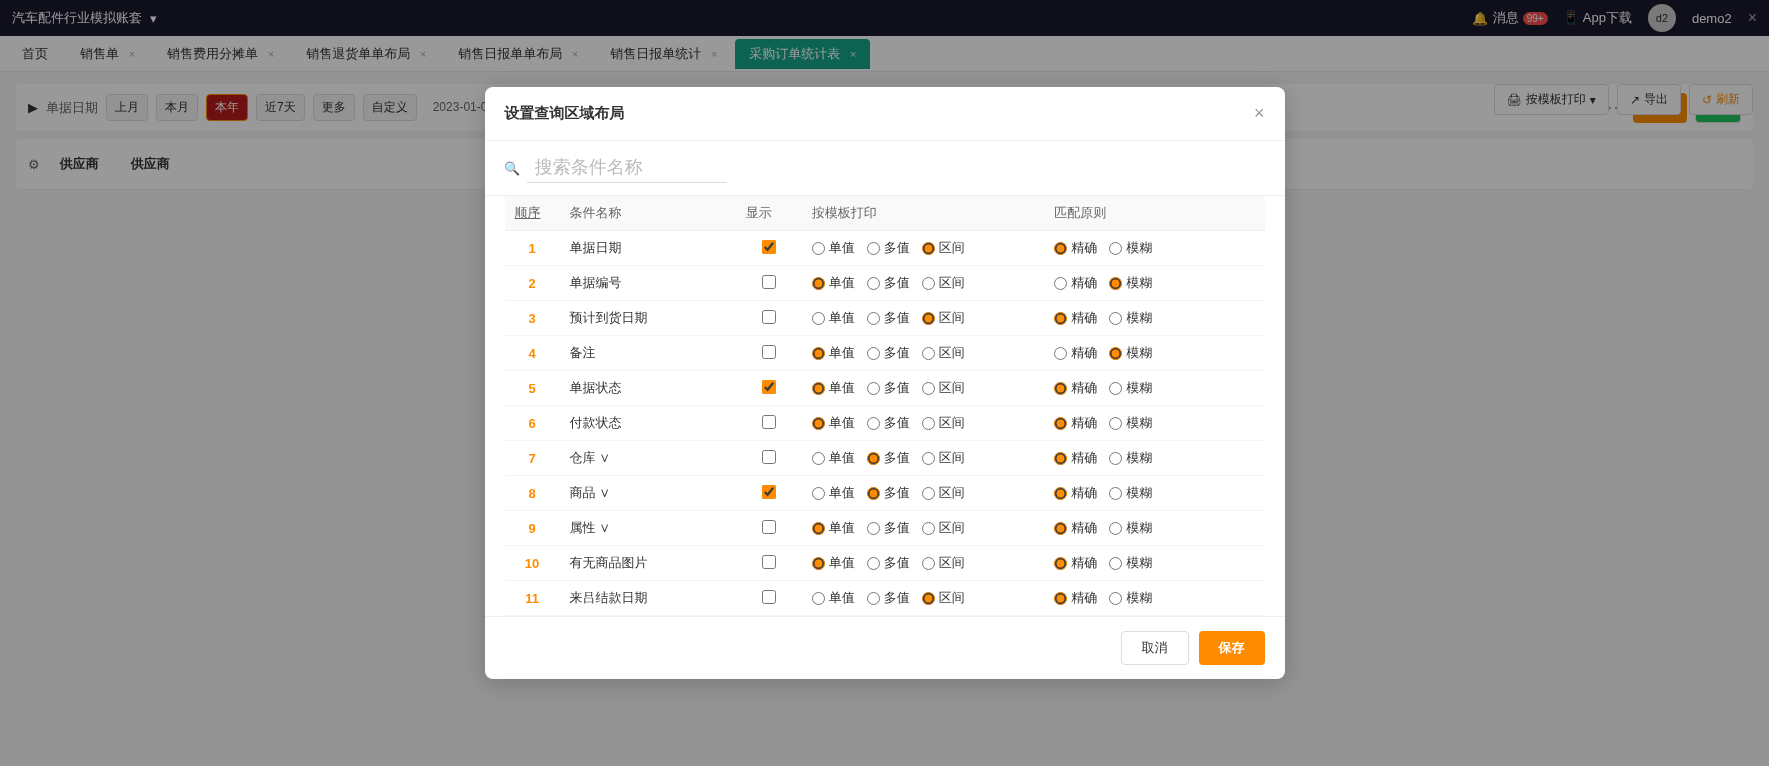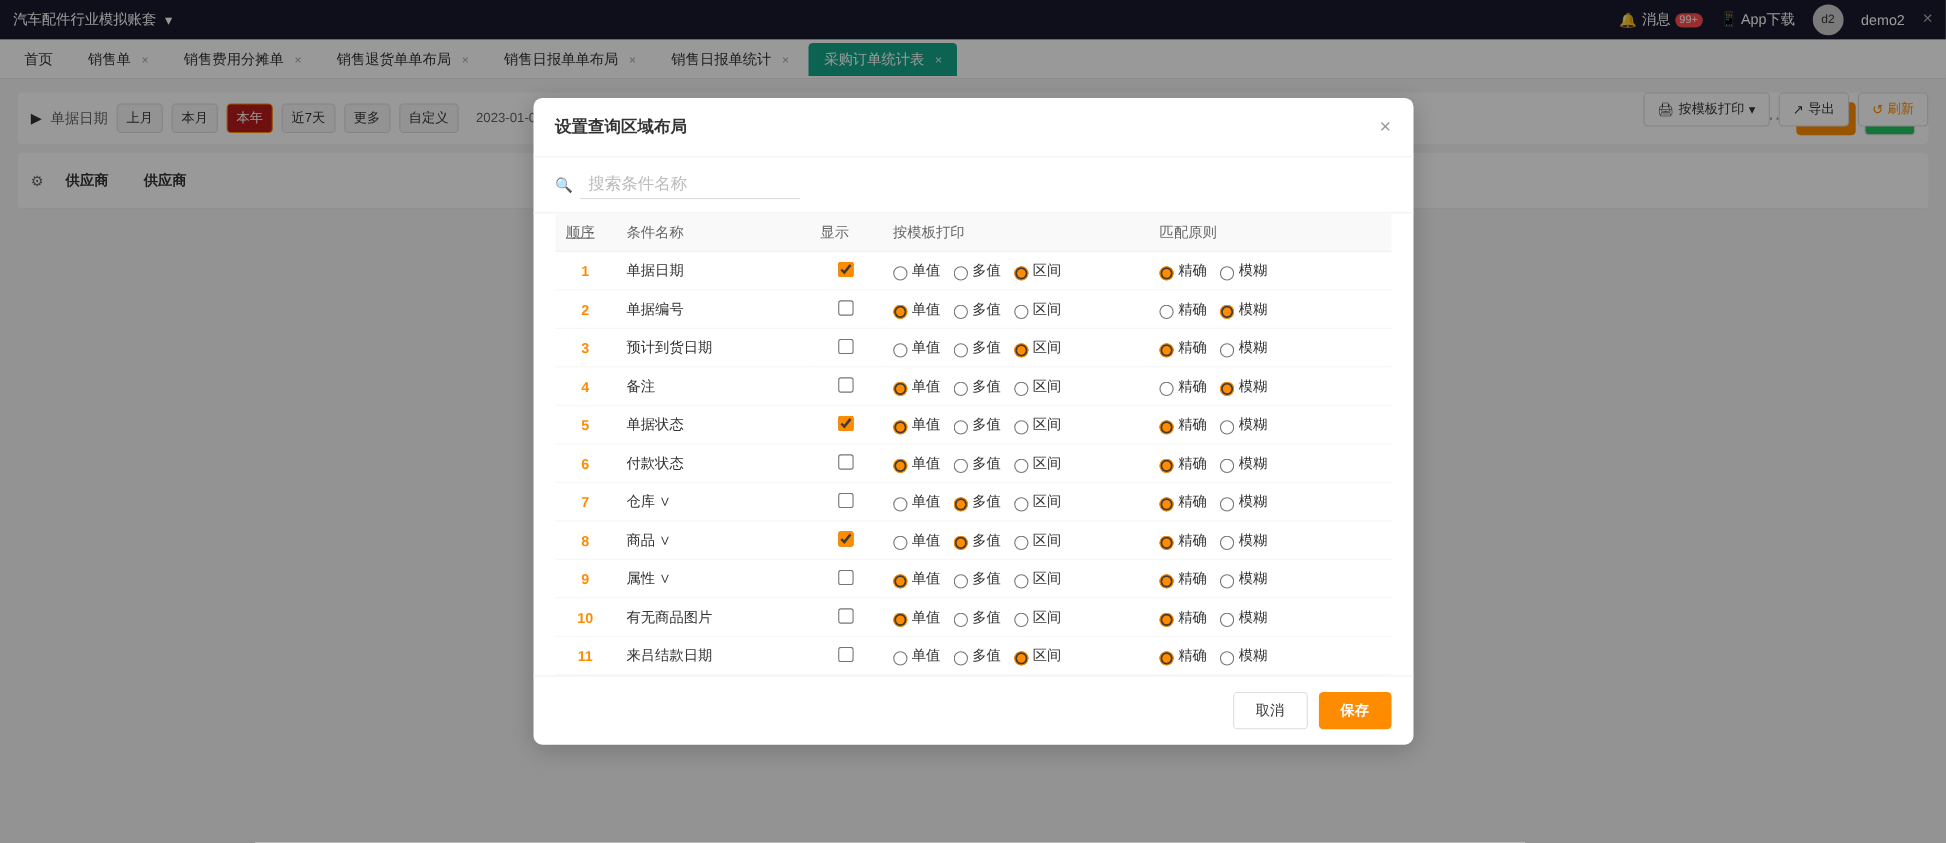--- a/index.html
+++ b/index.html
@@ -145,21 +145,21 @@
       padding: 12px 20px;
       display: flex;
       align-items: center;
       gap: 6px;
       border-bottom: 1px solid #f0f0f0;
     }
     .modal-search input {
       border: none;
       border-bottom: 1px solid #ddd;
       padding: 4px 8px;
-      font-size: 15px;
+      font-size: 18px;
       outline: none;
       width: 200px;
     }
     .modal-search input::placeholder { color: #bbb; }
 
     
     .modal-table {
       flex: 1;
       overflow-y: auto;
       padding: 0 20px;
@@ -182,21 +182,21 @@
     }
     .modal-table tbody td {
       padding: 8px 10px;
       font-size: 13px;
       color: #333;
       vertical-align: middle;
     }
 
     
     .radio-group { display: flex; align-items: center; gap: 12px; }
-    .radio-item { display: flex; align-items: flex-end; gap: 4px; cursor: pointer; }
+    .radio-item { display: flex; align-items: center; gap: 4px; cursor: pointer; }
     .radio-item input[type="radio"] { accent-color: #ff8c00; cursor: pointer; }
 
     
     input[type="checkbox"] { accent-color: #ff8c00; cursor: pointer; width: 14px; height: 14px; }
 
     
     .modal-footer {
       padding: 14px 20px;
       display: flex;
       justify-content: flex-end;

